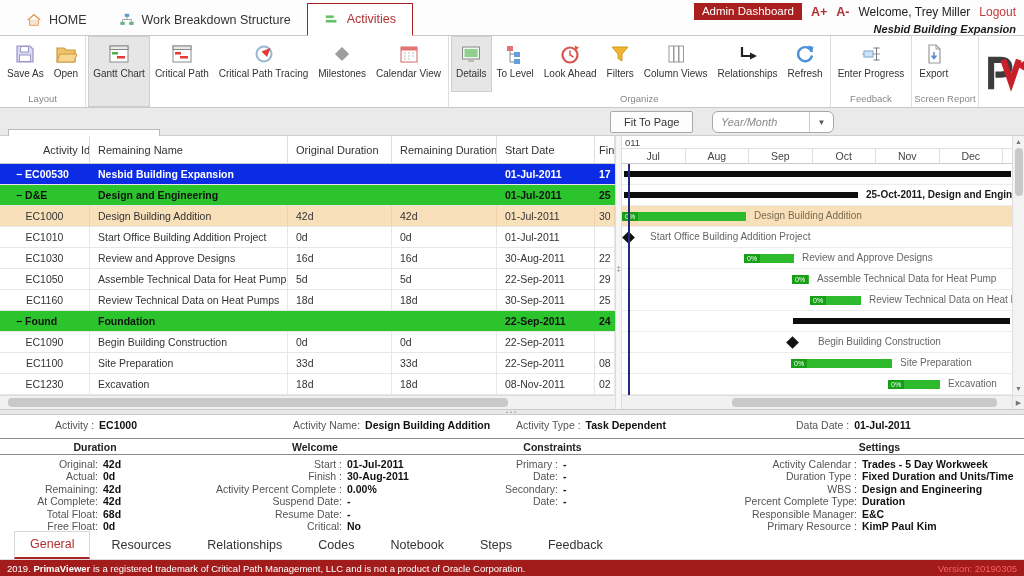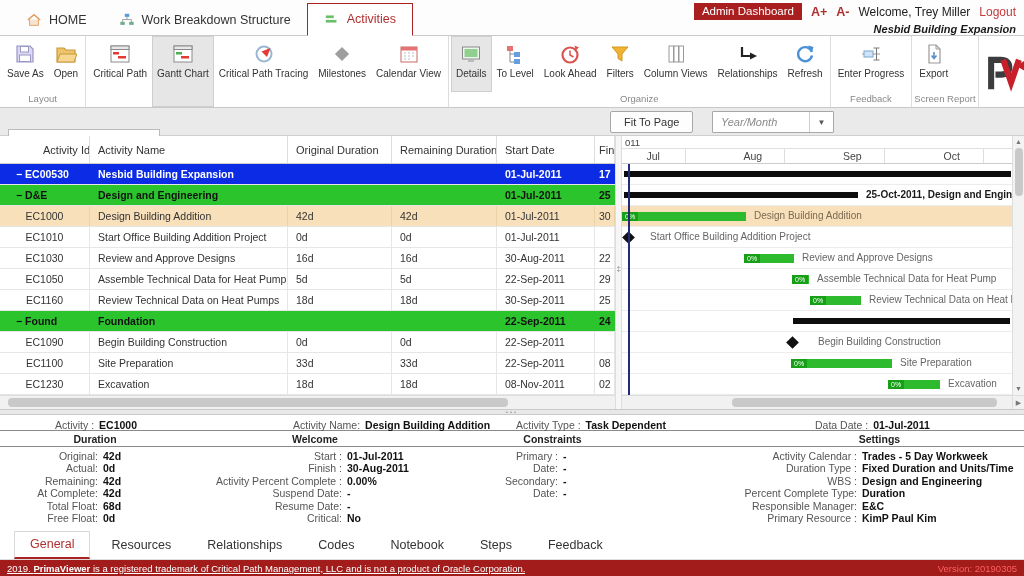--- a/index.html
+++ b/index.html
@@ -27,21 +27,21 @@
   .rbtn svg { width:22px; height:22px; margin-top:2px; }
   .rbtn.active { background:#e6e6e6; border:1px solid #cfcfcf; }
   .rgroup-label { text-align:center; font-size:9.5px; color:#888; padding:1px 0 3px; }
   .logo { margin-left:auto; display:flex; align-items:center; gap:2px; padding-right:10px; flex:none; }
 
   
   .filterbar { position:absolute; top:108px; height:28px; left:0; right:0; background:#eaeaea; border-bottom:1px solid #cfcfcf; }
   .qfilter { position:absolute; left:8px; top:21px; width:152px; height:21px; border:1px solid #bbb; padding:12px 7px; font-size:11px; color:#333; background:#fff; }
   .qfilter::placeholder { color:#999; }
   .fit-btn { position:absolute; left:610px; top:3px; height:22px; padding:0 13px; background:#fdfdfd; border:1px solid #a8a8a8; border-radius:2px; font-size:11px; color:#333; }
-  .ym { position:absolute; left:712px; top:3px; width:122px; height:22px; background:#fff; border:1px solid #a8a8a8; border-radius:1px; display:flex; }
+  .ym { position:absolute; left:712px; top:3px; width:122px; height:22px; background:#fff; border:1px solid #a8a8a8; border-radius:6px; display:flex; }
   .ym-text { flex:1; font-style:italic; color:#8a8a8a; padding:4px 8px 0; font-size:11px; }
   .ym-arrow { width:24px; border-left:1px solid #ccc; display:flex; align-items:center; justify-content:center; color:#555; font-size:8px; }
   .zoom-track { position:absolute; left:866px; top:115px; width:126px; height:3px; background:#cfcfcf; border-top:1px solid #bbb; }
   .zoom-thumb { position:absolute; left:870px; top:110px; width:15px; height:8px; background:#f5f5f5; border:1px solid #999; border-radius:3px; }
   .zoom-minus { position:absolute; left:876px; top:117px; font-size:15px; font-weight:bold; color:#555; line-height:12px; }
   .zoom-plus { position:absolute; left:1000px; top:110px; font-size:15px; font-weight:bold; color:#555; line-height:15px; }
 
   
   .grid { position:absolute; top:136px; left:0; width:1024px; height:273px; display:flex; background:#fff; }
   .tpane { width:615px; flex:none; overflow:hidden; display:flex; flex-direction:column; }
@@ -59,21 +59,21 @@
   .t-hscroll { margin-top:auto; height:14px; background:#f1f1f1; border-top:1px solid #ddd; position:relative; flex:none; }
   .hthumb { position:absolute; top:2px; height:9px; background:#c9c9c9; border-radius:4px; }
 
   .vsplit { width:7px; flex:none; background:#f6f6f6; border-left:1px solid #ddd; border-right:1px solid #ddd; position:relative; }
   .vsplit span { position:absolute; top:128px; left:0.5px; font-size:8px; color:#888; }
 
   
   .gpane { width:390px; flex:none; display:flex; flex-direction:column; overflow:hidden; position:relative; }
   .gtimeline { height:28px; border-bottom:1px solid #ccc; flex:none; }
   .gyear { height:13px; font-size:9.5px; color:#444; padding:1px 0 0 3px; border-bottom:1px solid #e0e0e0; }
-  .gmonths { height:14px; display:flex;gap:36px; }
+  .gmonths { height:14px; display:flex; }
   .gm { width:63.5px; flex:none; text-align:center; font-size:10.5px; color:#444; border-right:1px solid #ddd; line-height:14px; }
   .gbody { position:relative; height:231px; flex:none; }
   .grow { position:relative; height:21px; border-bottom:1px solid #ececec; }
   .grow.sel { background:#f8e0bb; }
   .datadate { position:absolute; left:6px; top:0; bottom:0; width:2px; background:#232a7c; z-index:2; }
   .bar-black { position:absolute; top:7px; height:6px; background:#0d0d0d; }
   .bar-green { position:absolute; top:6px; height:9px; background:#2dbb2d; display:flex; overflow:hidden; }
   .pct { font-size:7px; color:#fff; background:#17a017; padding:0 3px; line-height:9px; white-space:nowrap; }
   .diamond { position:absolute; top:6px; width:9px; height:9px; background:#111; transform:rotate(45deg); }
   .glabel { position:absolute; top:4px; font-size:10px; color:#666; white-space:nowrap; }
@@ -85,21 +85,21 @@
   .vs-arrow { height:12px; line-height:12px; }
   .vs-thumb { width:8px; height:48px; background:#c9c9c9; border-radius:4px; }
   .vs-spacer { flex:1; }
   .vs-corner { height:14px; line-height:14px; border-top:1px solid #ddd; width:100%; text-align:center; background:#f1f1f1; }
 
   
   .hsplit { position:absolute; top:409px; left:0; right:0; height:6px; background:#e8e8e8; border-top:1px solid #c9c9c9; border-bottom:1px solid #c9c9c9; text-align:center; font-size:6px; color:#999; line-height:4px; letter-spacing:2px; }
 
   
   .details { position:absolute; top:415px; left:0; right:0; height:116px; background:#fff; }
-  .d-topline { position:relative; height:16px; border-bottom:1px solid #8a8a8a; }
+  .d-topline { position:relative; height:24px; border-bottom:1px solid #8a8a8a; }
   .dt-pair { position:absolute; top:4px; font-size:10.5px; white-space:nowrap; }
   .dt-label { color:#555; } .dt-val { font-weight:bold; color:#111; margin-left:5px; }
   .d-heads { position:relative; height:16px; border-bottom:1px solid #8a8a8a; }
   .d-head { position:absolute; top:2px; text-align:center; font-weight:bold; font-size:10.5px; color:#222; }
   .d-cols { position:relative; height:79px; }
   .dcol { position:absolute; top:3px; }
   .drow { display:flex; line-height:12.4px; font-size:10.5px; }
   .dlabel { text-align:right; color:#555; flex:none; white-space:nowrap; }
   .dval { padding-left:5px; font-weight:bold; color:#111; white-space:nowrap; }
   .dc1 { left:0; width:190px; } .dc1 .dlabel { width:98px; }
@@ -108,21 +108,21 @@
   .dc4 { left:665px; width:355px; } .dc4 .dlabel { width:192px; }
   .dh1 { left:0; width:190px; } .dh2 { left:190px; width:250px; } .dh3 { left:440px; width:225px; } .dh4 { left:702px; width:355px; }
 
   
   .btabs { position:absolute; top:531px; left:0; right:0; height:29px; background:#fff; border-bottom:1px solid #ddd; display:flex; align-items:center; gap:6px; padding-left:14px; font-size:12.5px; color:#333; }
   .btab { padding:5px 15px 6px; white-space:nowrap; }
   .btab.active { color:#b03030; border:1px solid #d8d8d8; border-bottom:2px solid #a22; background:#fff; }
 
   
   .footer { position:absolute; top:560px; left:0; right:0; height:16px; background:#a21c1c; color:#fff; font-size:9.5px; display:flex; align-items:center; padding:0 7px; white-space:nowrap; }
-  .f-left { text-decoration:underline; overflow:hidden; }
+  .f-left { overflow:hidden; }
   .f-brand { font-weight:bold; }
   .f-version { margin-left:auto; color:#ff5f5f; text-decoration:none; flex:none; }
 </style>
 </head>
 <body>
 
 <div class="app">
 
   <div class="topbar">
     <div class="tabs">
@@ -178,37 +178,37 @@
               <path d="M2 5h7l2 2h9v12H2z" fill="#eec36a" stroke="#c89a3f" stroke-width="1.2"></path>
               <path d="M2 19l3-8h17l-3 8z" fill="#f7d68f" stroke="#c89a3f"></path>
             </svg>
           <span>Open</span>
         </div>
       </div>
       <div class="rgroup-label">Layout</div>
     </div>
     <div class="rgroup">
       <div class="rbtns">
+        <div class="rbtn active">
+          <svg viewBox="0 0 22 22">
+              <rect x="2" y="3" width="18" height="16" fill="#fff" stroke="#8a8a8a"></rect>
+              <rect x="2" y="3" width="18" height="3.5" fill="#e8e8e8" stroke="#8a8a8a"></rect>
+              <rect x="4" y="9" width="6" height="2.5" fill="#4caf50"></rect>
+              <rect x="9" y="13" width="8" height="2.5" fill="#e53935"></rect>
+            </svg>
+          <span>Gantt Chart</span>
+        </div>
         <div class="rbtn">
           <svg viewBox="0 0 22 22">
               <rect x="2" y="3" width="18" height="16" fill="#fff" stroke="#8a8a8a"></rect>
               <rect x="2" y="3" width="18" height="3.5" fill="#e8e8e8" stroke="#8a8a8a"></rect>
               <rect x="4" y="9" width="6" height="2.5" fill="#e53935"></rect>
               <rect x="9" y="13" width="8" height="2.5" fill="#e53935"></rect>
             </svg>
           <span>Critical Path</span>
-        </div>
-        <div class="rbtn active">
-          <svg viewBox="0 0 22 22">
-              <rect x="2" y="3" width="18" height="16" fill="#fff" stroke="#8a8a8a"></rect>
-              <rect x="2" y="3" width="18" height="3.5" fill="#e8e8e8" stroke="#8a8a8a"></rect>
-              <rect x="4" y="9" width="6" height="2.5" fill="#4caf50"></rect>
-              <rect x="9" y="13" width="8" height="2.5" fill="#e53935"></rect>
-            </svg>
-          <span>Gantt Chart</span>
         </div>
         <div class="rbtn">
           <svg viewBox="0 0 22 22">
               <circle cx="11" cy="11" r="7.5" fill="none" stroke="#9bb7d4" stroke-width="2"></circle>
               <path d="M8.5 8.5l9-3.5-3.5 9z" fill="#e53935"></path>
             </svg>
           <span>Critical Path Tracing</span>
         </div>
         <div class="rbtn">
           <svg viewBox="0 0 22 22">
@@ -331,21 +331,21 @@
     <div class="zoom-thumb"></div>
     <div class="zoom-minus">−</div>
     <div class="zoom-plus">+</div>
   </div>
 
   <div class="grid">
 
     <div class="tpane">
       <div class="thead">
         <div class="th w-id">Activity Id</div>
-        <div class="th w-name">Activity Name</div>
+        <div class="th w-name">Remaining Name</div>
         <div class="th w-orig">Original Duration</div>
         <div class="th w-rem">Remaining Duration</div>
         <div class="th w-start">Start Date</div>
         <div class="th w-fin">Finish</div>
       </div>
       <div class="trow sum r-project">
         <div class="td w-id">− EC00530</div>
           <div class="td w-name">Nesbid Building Expansion</div>
           <div class="td w-orig"></div>
           <div class="td w-rem"></div>
@@ -524,21 +524,21 @@
     </div>
   </div>
 
   <div class="hsplit">•••</div>
 
   <div class="details">
     <div class="d-topline">
       <span class="dt-pair" style="left:55px;"><span class="dt-label">Activity :</span><span class="dt-val">EC1000</span></span>
       <span class="dt-pair" style="left:293px;"><span class="dt-label">Activity Name:</span><span class="dt-val">Design Building Addition</span></span>
       <span class="dt-pair" style="left:516px;"><span class="dt-label">Activity Type :</span><span class="dt-val">Task Dependent</span></span>
-      <span class="dt-pair" style="left:815px;"><span class="dt-label">Data Date :</span><span class="dt-val">01-Jul-2011</span></span>
+      <span class="dt-pair" style="left:796px;"><span class="dt-label">Data Date :</span><span class="dt-val">01-Jul-2011</span></span>
     </div>
     <div class="d-heads">
       <span class="d-head dh1">Duration</span>
       <span class="d-head dh2">Welcome</span>
       <span class="d-head dh3">Constraints</span>
       <span class="d-head dh4">Settings</span>
     </div>
     <div class="d-cols">
       <div class="dcol dc1">
         <div class="drow">

